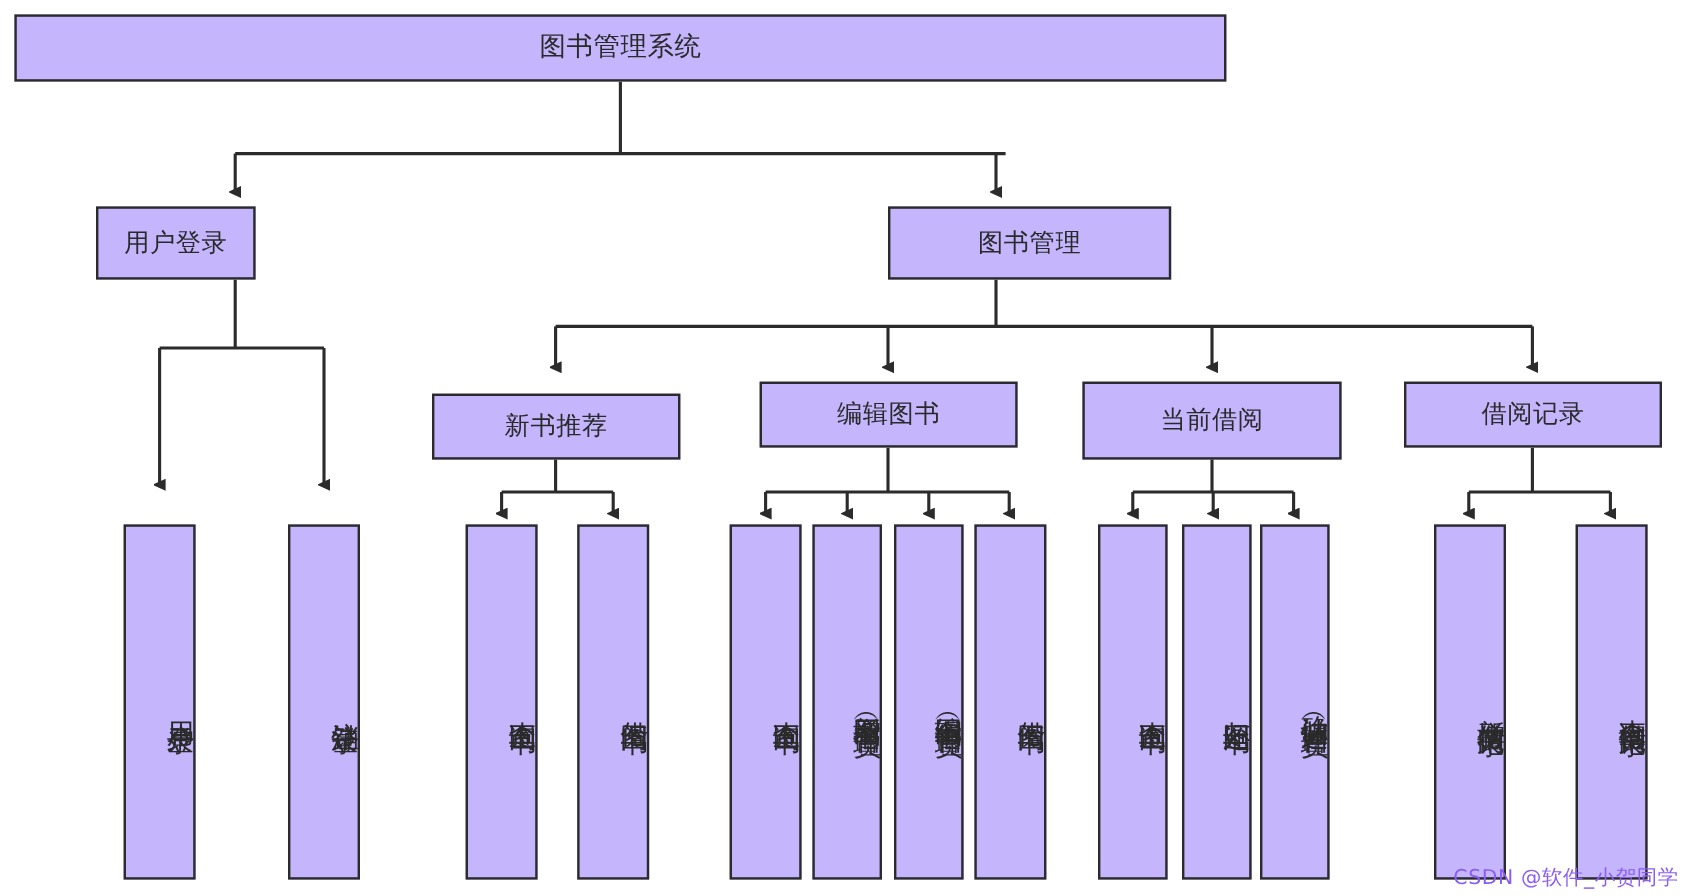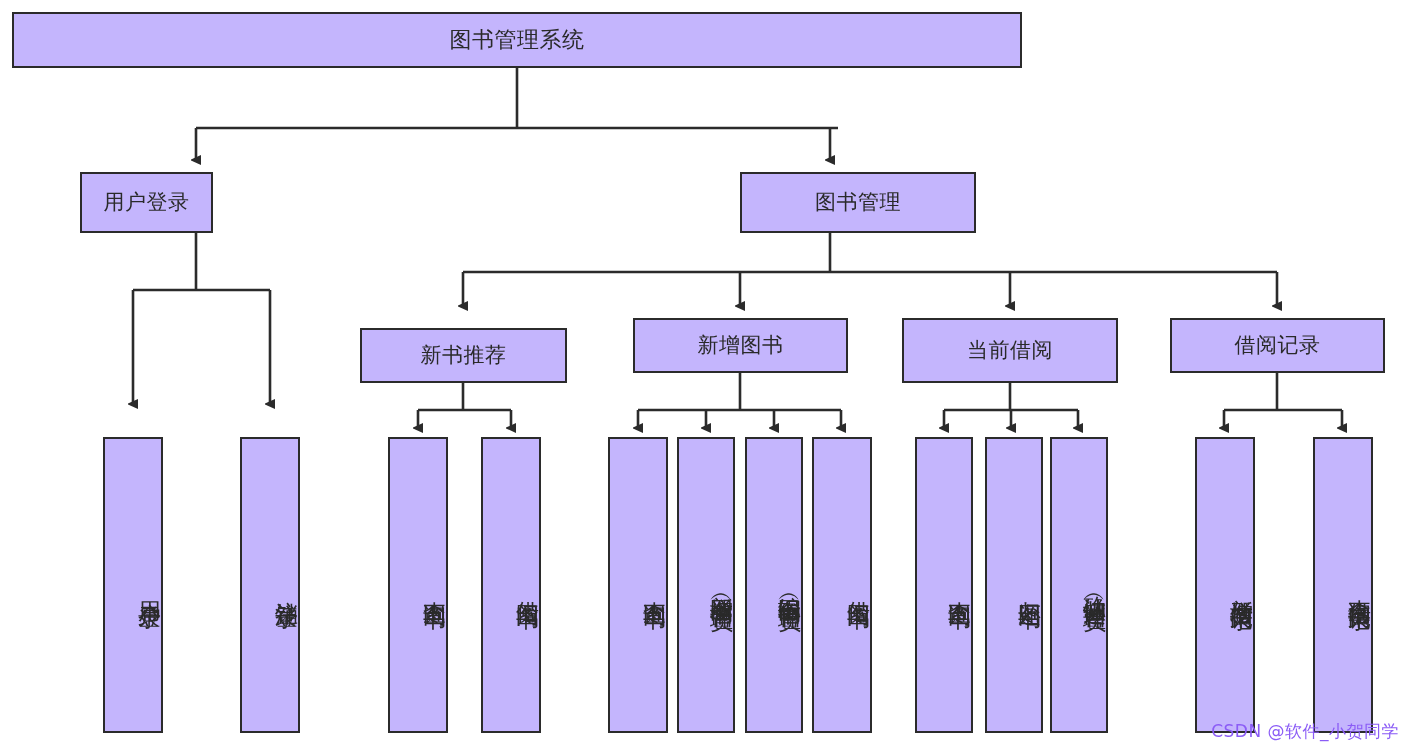--- a/index.html
+++ b/index.html
@@ -129,21 +129,21 @@
     <span>用户登录</span>
   </div>
   <div class="node h" style="left:740px;top:172px;width:236px;height:61px;">
     <span>图书管理</span>
   </div>
 
   <div class="node h" style="left:360px;top:318px;width:207px;height:55px;margin-top:10px;">
     <span>新书推荐</span>
   </div>
   <div class="node h" style="left:633px;top:318px;width:215px;height:55px;">
-    <span>新增图书</span>
+    <span>编辑图书</span>
   </div>
   <div class="node h" style="left:902px;top:318px;width:216px;height:65px;">
     <span>当前借阅</span>
   </div>
   <div class="node h" style="left:1170px;top:318px;width:215px;height:55px;">
     <span>借阅记录</span>
   </div>
 
   <div class="node v" style="left:103px;top:437px;width:60px;height:296px;">
     <span class="vtext">用户登录</span>

